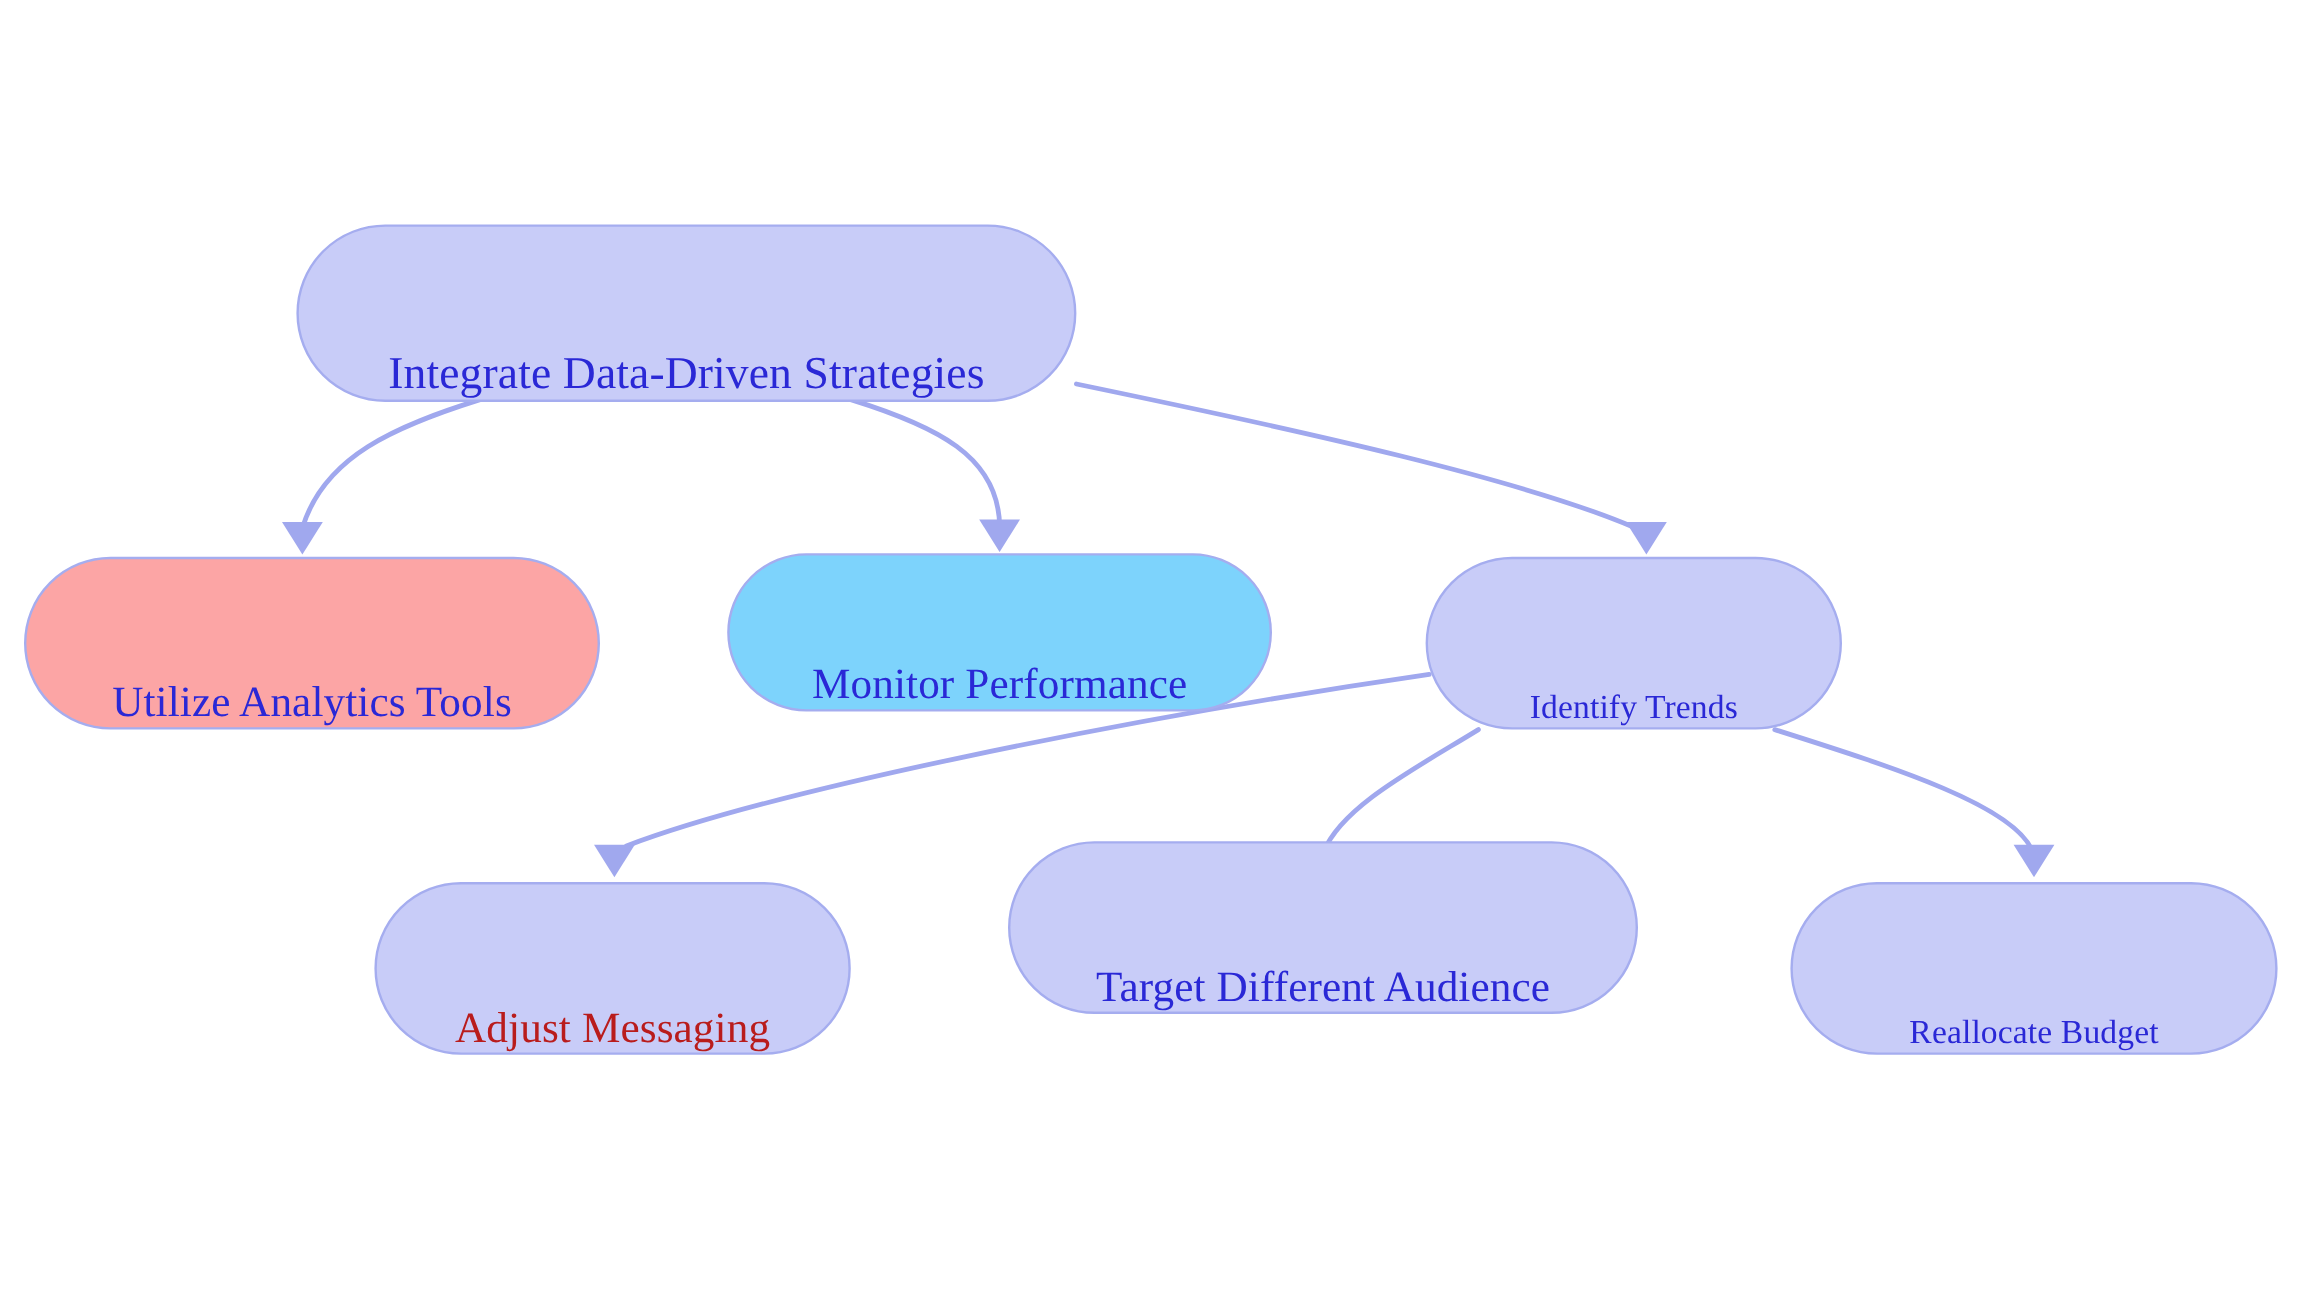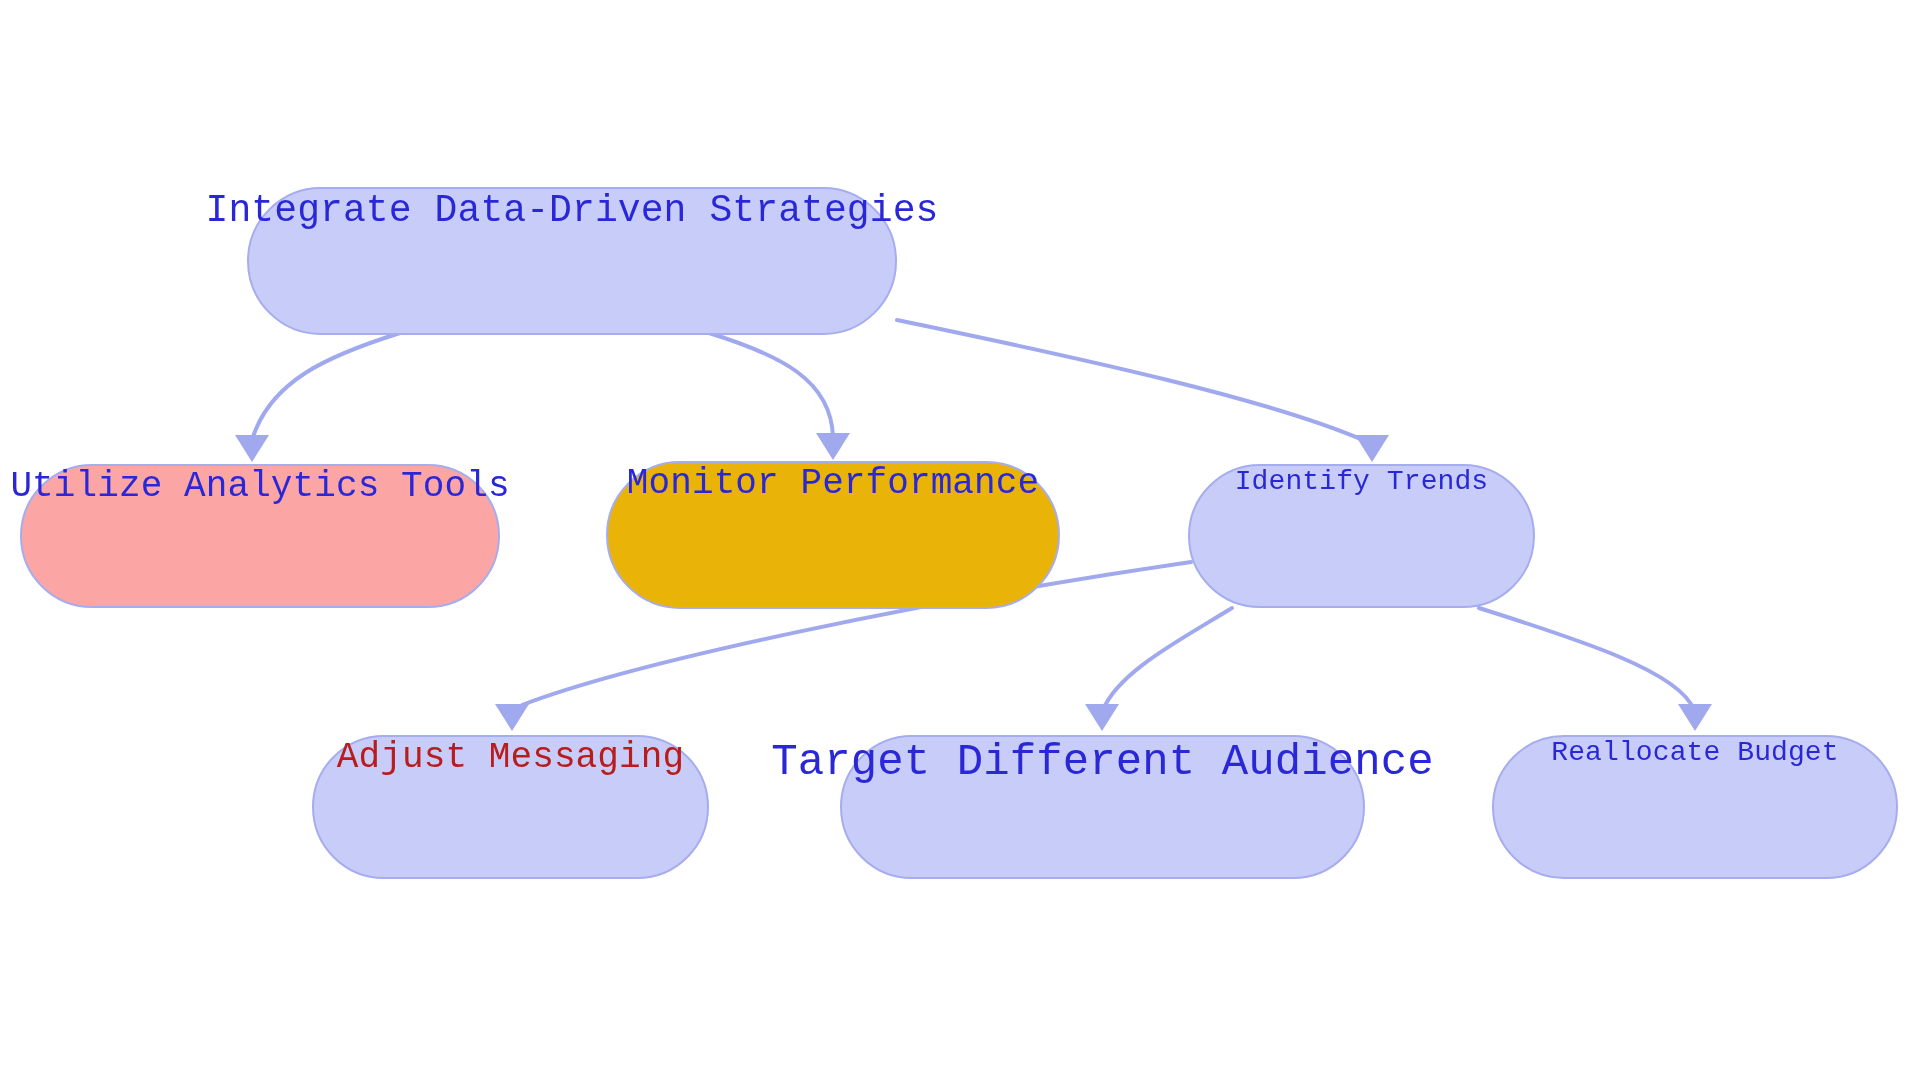--- a/index.html
+++ b/index.html
@@ -26,24 +26,24 @@
     z-index: 1;
   }
   .node {
     position: absolute;
     z-index: 2;
     box-sizing: border-box;
     background: #c8ccf8;
     border: 2px solid #3b82f6;
     border-radius: 999px;
     display: flex;
-    align-items: flex-start;
+    align-items: flex-end;
     justify-content: center;
     color: #2a28d6;
-    font-family: Liberation Mono, monospace;
+    font-family: Liberation Serif, serif;
     font-weight: 400;
     letter-spacing: 0.1px;
     white-space: nowrap;
   }
   .node-label {
     pointer-events: none;
   }
 </style>
 </head>
 <body>
@@ -69,30 +69,30 @@
       </g>
   </svg>
 
   <div id="node-layer">
       <div class="node" style="left: 247px; top: 187px; width: 650px; height: 148px; font-size: 38px; background: rgb(200, 204, 248); border-color: rgb(165, 173, 239); color: rgb(42, 40, 214);">
         <span class="node-label">Integrate Data-Driven Strategies</span>
       </div>
       <div class="node" style="left: 20px; top: 464px; width: 480px; height: 144px; font-size: 36px; background: #fca5a5; border-color: rgb(165, 173, 239); color: rgb(42, 40, 214);">
         <span class="node-label">Utilize Analytics Tools</span>
       </div>
-      <div class="node" style="left: 606px; top: 461px; width: 454px; height: 148px; font-size: 36px; background: #eab308; border-color: rgb(165, 173, 239); color: rgb(42, 40, 214);">
+      <div class="node" style="left: 606px; top: 461px; width: 454px; height: 132px; font-size: 36px; background: #7dd3fc; border-color: rgb(165, 173, 239); color: rgb(42, 40, 214);">
         <span class="node-label">Monitor Performance</span>
       </div>
       <div class="node" style="left: 1188px; top: 464px; width: 347px; height: 144px; font-size: 28px; background: rgb(200, 204, 248); border-color: rgb(165, 173, 239); color: rgb(42, 40, 214);">
         <span class="node-label">Identify Trends</span>
       </div>
       <div class="node" style="left: 312px; top: 735px; width: 397px; height: 144px; font-size: 36px; background: rgb(200, 204, 248); border-color: rgb(165, 173, 239); color: #b91c1c;">
         <span class="node-label">Adjust Messaging</span>
       </div>
-      <div class="node" style="left: 840px; top: 735px; width: 525px; height: 144px; font-size: 44px; background: rgb(200, 204, 248); border-color: rgb(165, 173, 239); color: rgb(42, 40, 214);">
+      <div class="node" style="left: 840px; top: 701px; width: 525px; height: 144px; font-size: 36px; background: rgb(200, 204, 248); border-color: rgb(165, 173, 239); color: rgb(42, 40, 214);">
         <span class="node-label">Target Different Audience</span>
       </div>
       <div class="node" style="left: 1492px; top: 735px; width: 406px; height: 144px; font-size: 28px; background: rgb(200, 204, 248); border-color: rgb(165, 173, 239); color: rgb(42, 40, 214);">
         <span class="node-label">Reallocate Budget</span>
       </div>
     </div>
 
 </div>
 
 </body></html>

